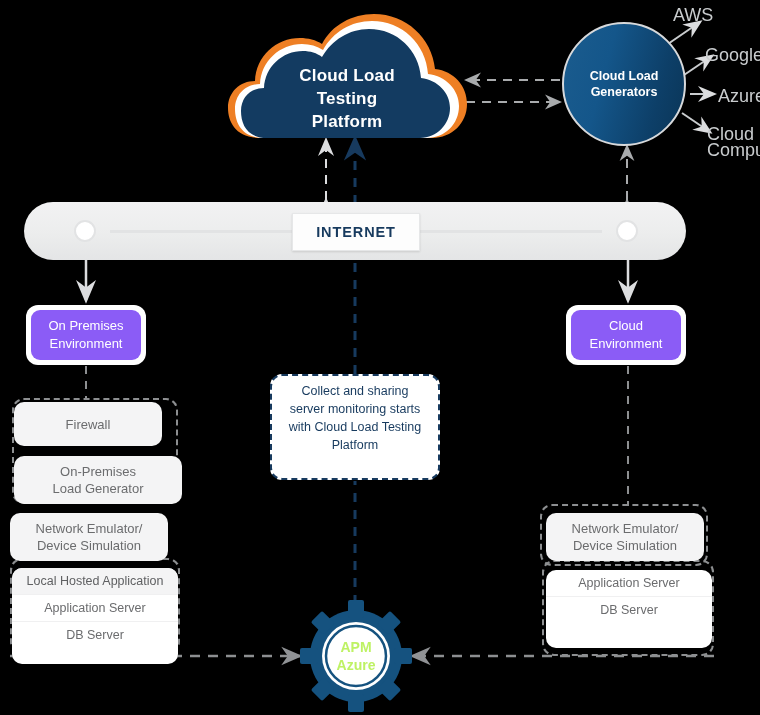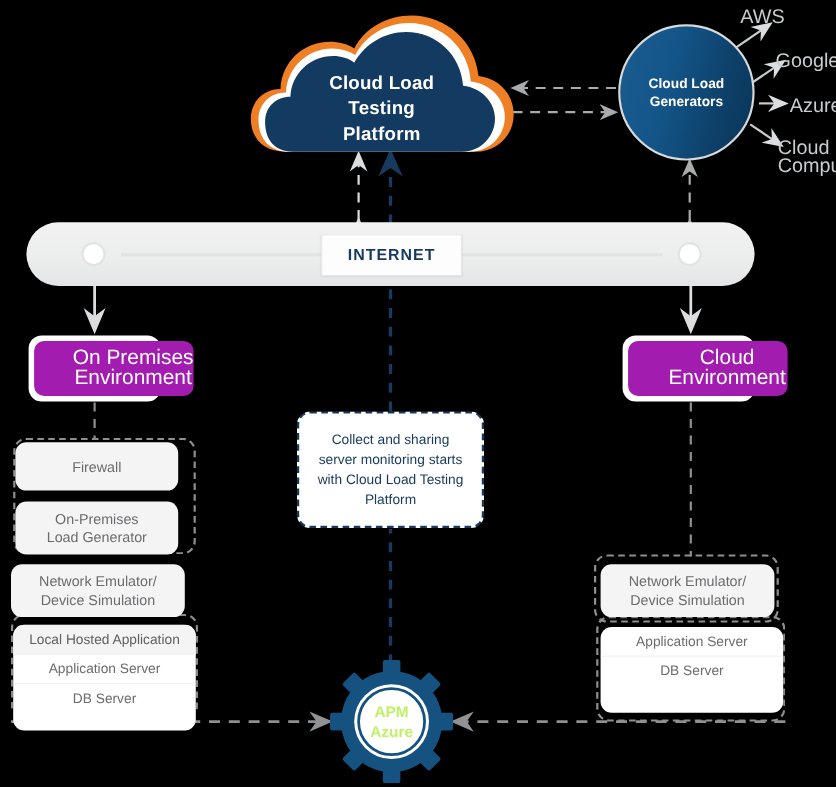--- a/index.html
+++ b/index.html
@@ -52,23 +52,23 @@
     display:flex;align-items:center;justify-content:center;
     color:#173a5e;font-size:14.5px;font-weight:bold;letter-spacing:.9px;
     box-shadow:0 1px 2px rgba(0,0,0,.12);
   }
 
   
   .env-chip{
     background:#ffffff;border-radius:12px;padding:5px;box-sizing:border-box;
   }
   .env-chip .inner{
-    background:#a21caf;border-radius:9px;width:100%;height:100%;
-    display:flex;align-items:center;justify-content:center;
-    color:#ffffff;font-size:19px;line-height:18px;text-align:center;font-weight:400;padding-left:35px;
+    background:#8b5cf6;border-radius:9px;width:100%;height:100%;
+    display:flex;align-items:center;justify-content:center;
+    color:#ffffff;font-size:13px;line-height:18px;text-align:center;font-weight:400;
   }
   #onprem-env{left:26px;top:305px;width:120px;height:60px;}
   #cloud-env{left:566px;top:305px;width:120px;height:60px;}
 
   
   .dash-group{
     border:2px dashed #8d8f91;border-radius:12px;box-sizing:border-box;
   }
   #onprem-group-a{left:12px;top:398px;width:166px;height:106px;}
   #onprem-group-b{left:10px;top:558px;width:170px;height:96px;}
@@ -76,21 +76,21 @@
   #cloud-group-b{left:542px;top:560px;width:172px;height:96px;}
 
   
   .lightbox{
     background:#f4f4f5;border-radius:10px;box-sizing:border-box;
     display:flex;align-items:center;justify-content:center;
     color:#6b6c6e;font-size:13px;line-height:17px;text-align:center;
     box-shadow:0 1px 2px rgba(0,0,0,.10);
   }
   #firewall{left:14px;top:402px;width:148px;height:44px;text-align:center;}
-  #onprem-loadgen{left:14px;top:456px;width:148px;height:48px;}
+  #onprem-loadgen{left:14px;top:456px;width:168px;height:48px;}
   #onprem-netemu{left:10px;top:513px;width:158px;height:48px;}
   #cloud-netemu{left:546px;top:513px;width:158px;height:48px;}
 
   
   .appstack{
     background:#ffffff;border-radius:10px;overflow:hidden;
     box-shadow:0 1px 3px rgba(0,0,0,.14);box-sizing:border-box;
   }
   .appstack .row{
     display:flex;align-items:center;justify-content:center;
@@ -99,21 +99,21 @@
   }
   .appstack .row.head{background:#f4f4f5;color:#5f6062;}
   .appstack .row:last-child{border-bottom:none;}
   #local-app{left:12px;top:568px;width:166px;height:96px;}
   #cloud-app{left:546px;top:570px;width:166px;height:78px;}
 
   
   #callout{
     left:270px;top:374px;width:170px;height:106px;background:#ffffff;
     border:2px dashed #173a5e;border-radius:12px;box-sizing:border-box;
-    display:flex;align-items:center;justify-content:center;padding:6px;
+    display:flex;align-items:flex-start;justify-content:center;padding:6px;
     color:#173a5e;font-size:12.5px;line-height:18px;text-align:center;
   }
 
   
   #apm-tool{left:300px;top:600px;width:112px;height:112px;}
   #apm-tool .text{
     position:absolute;left:0;top:38px;width:112px;text-align:center;
     color:#bef264;font-size:14px;font-weight:bold;line-height:18px;
   }
 </style>

